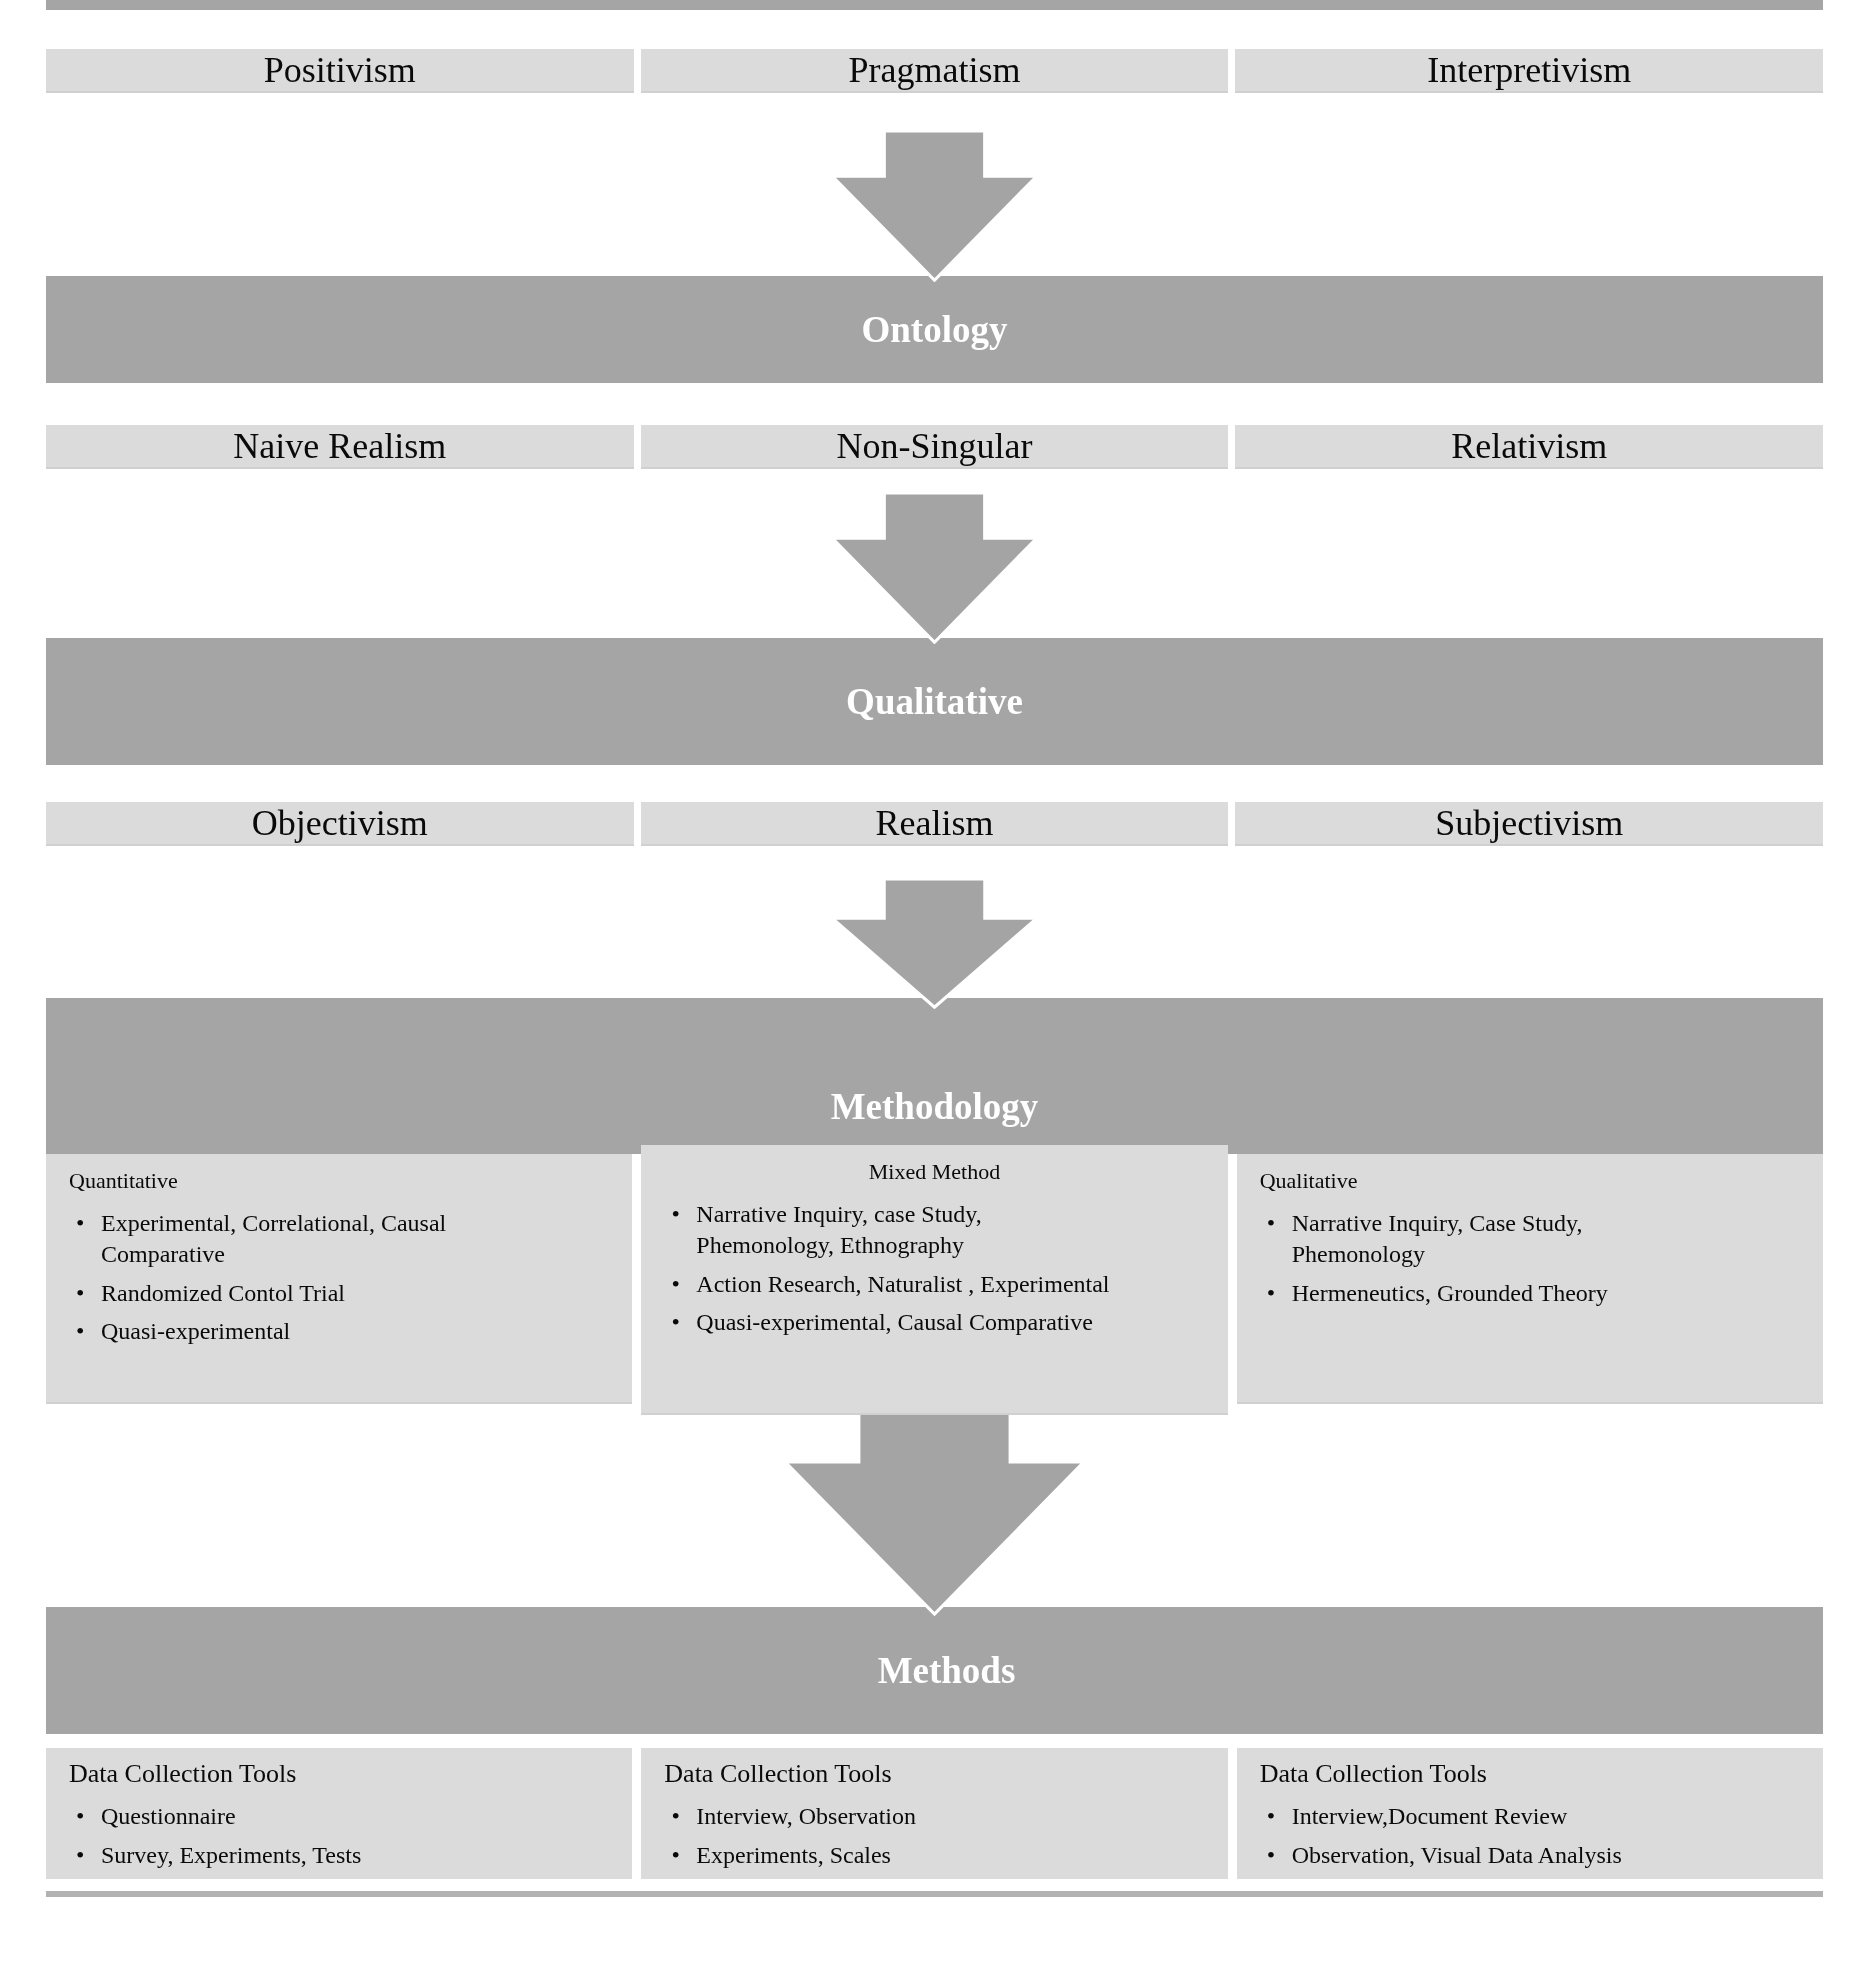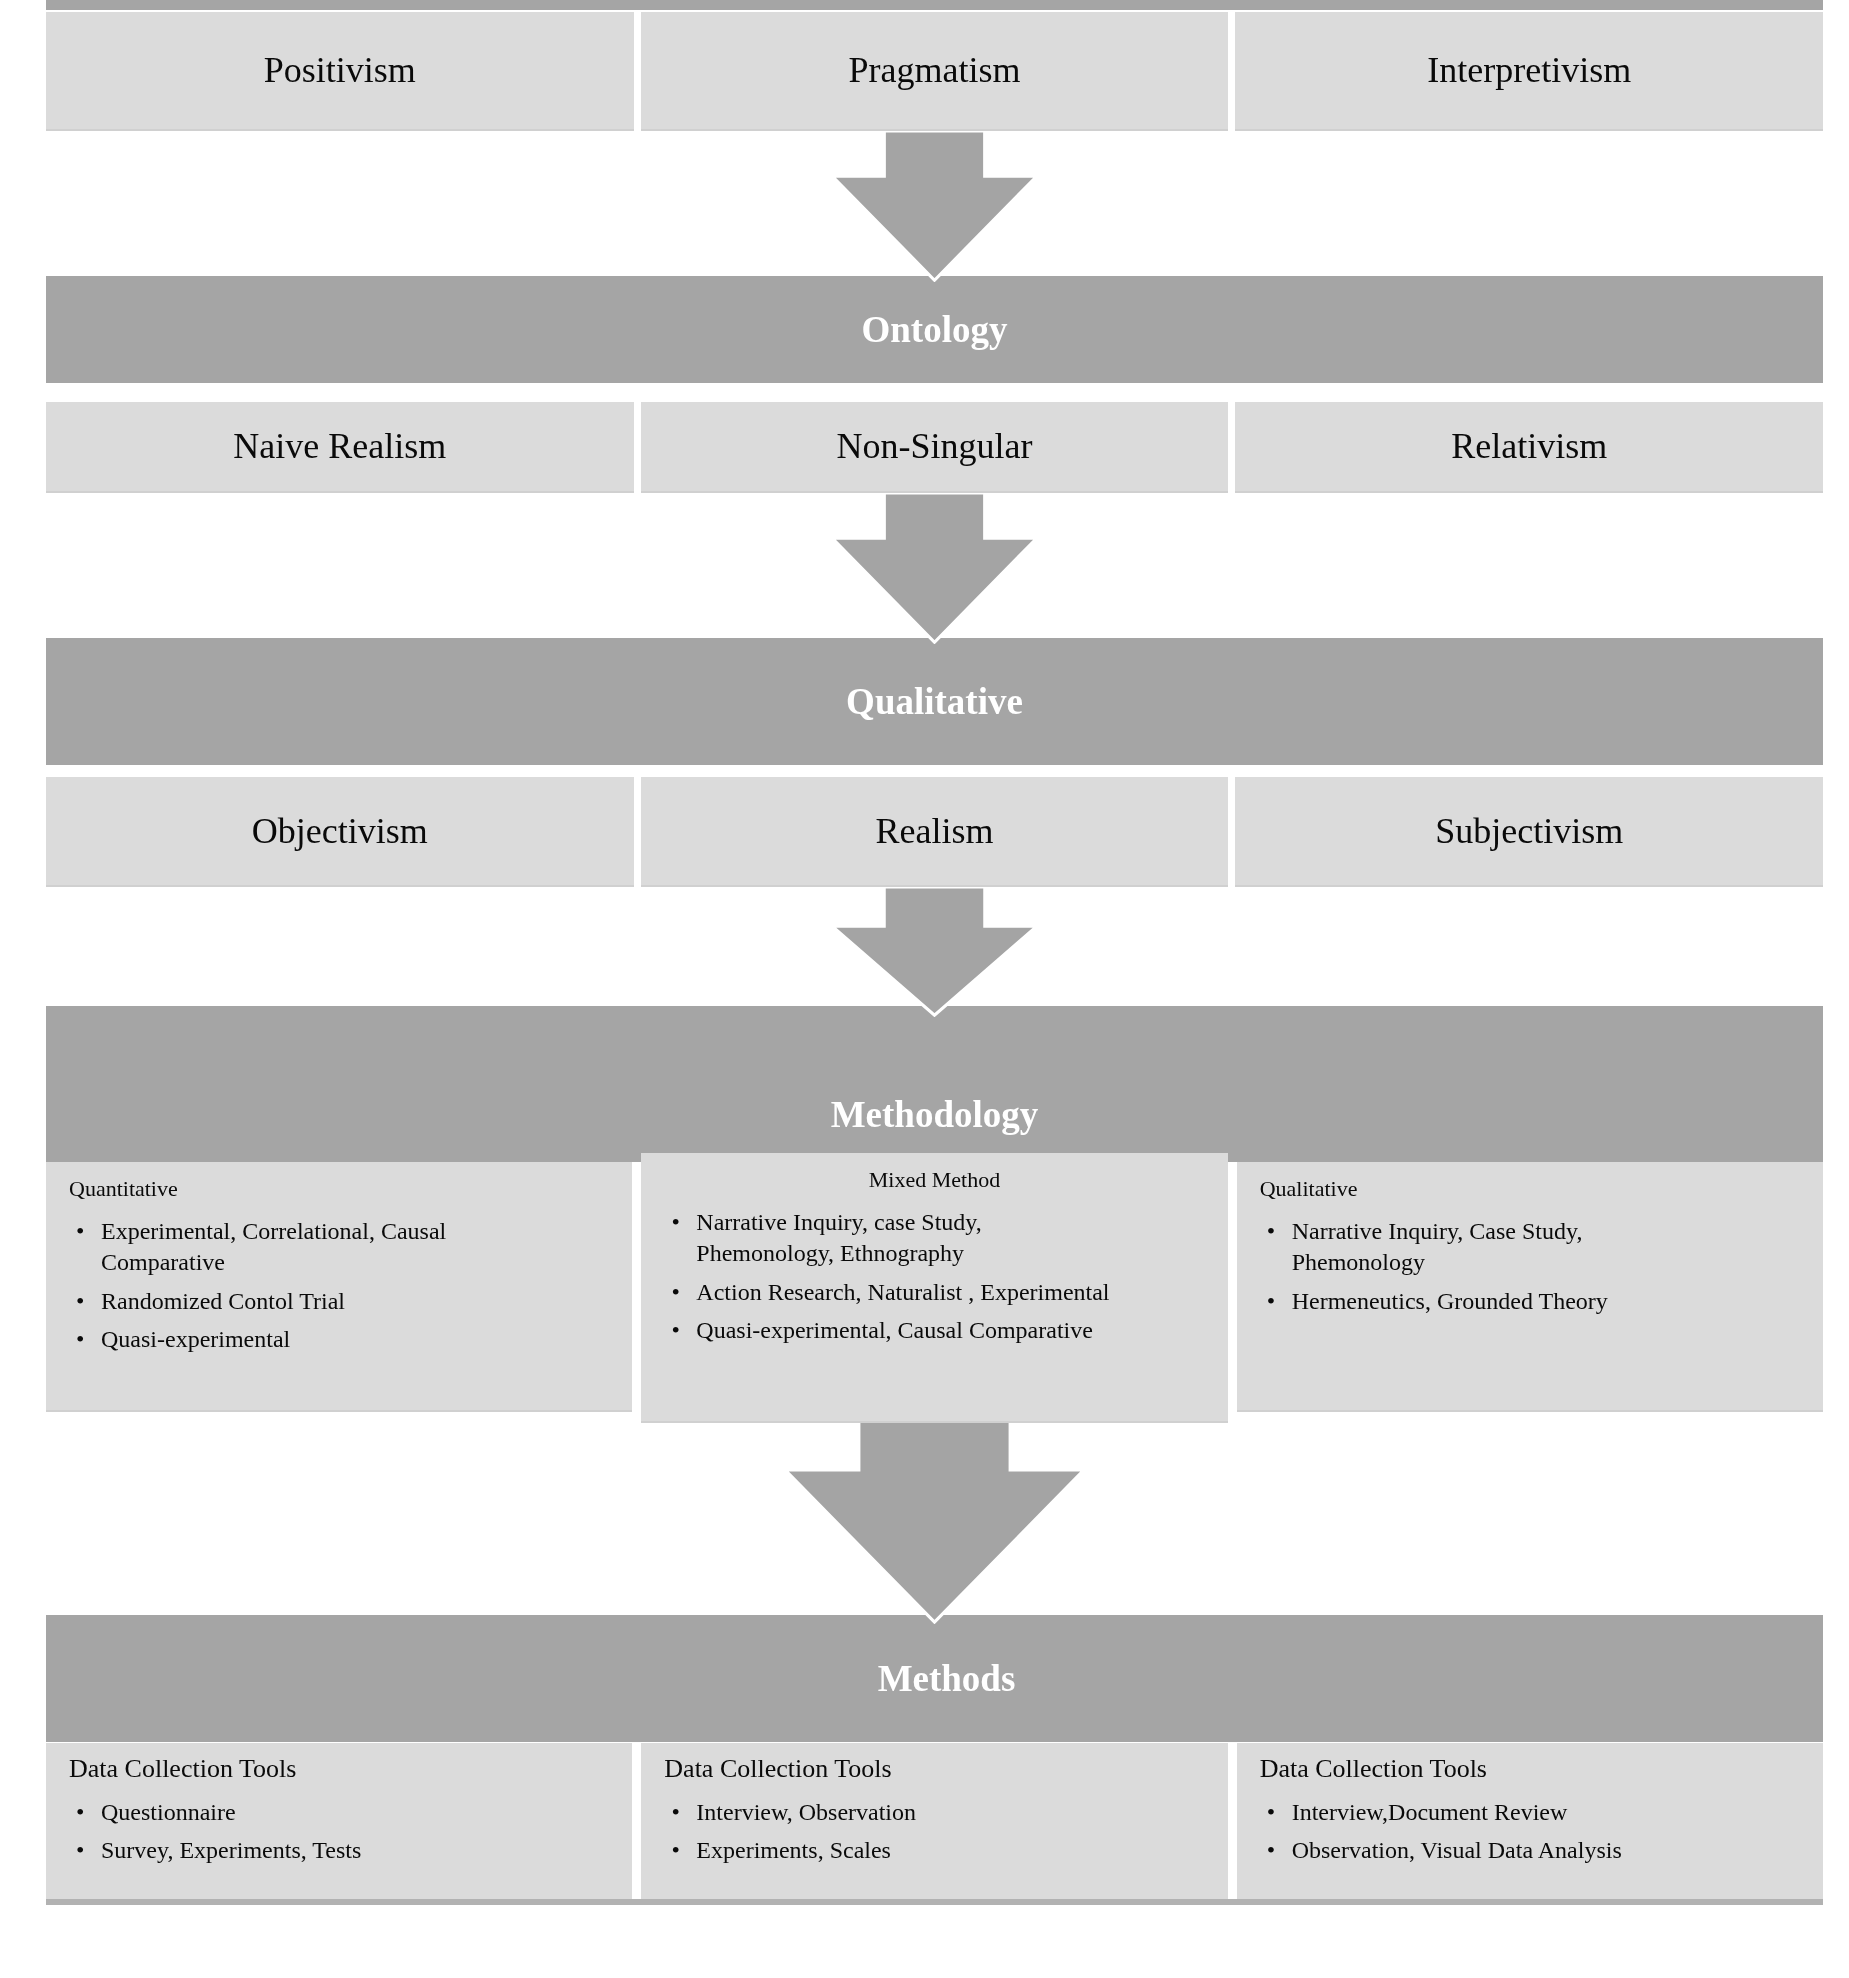--- a/index.html
+++ b/index.html
@@ -8,39 +8,39 @@
     background: #ffffff;
     font-family: "Liberation Serif", "DejaVu Serif", serif;
     color: #000000;
     overflow: hidden;
   }
   .canvas {
     position: relative;
     margin-left: 46px;
     width: 1777px;
   }
-  .band { position: relative; }
+  .band { position: relative; align-items: center; }
 
   
   .top-strip   { height: 9.8px; background: #a5a5a5; margin-bottom: 1.8px; }
   .bottom-strip{ height: 5.3px;  background: #b2b2b2; }
 
   
   .cell-row { display: flex; column-gap: 7.1px; }
   .cell {
     flex: 1 1 0;
     background: #dbdbdb;
     border-bottom: 2.7px solid #d0d0d0;
     display: flex; align-items: center; justify-content: center;
   }
   .row-label { font-size: 36px; color: #0a0a0a; }
 
   .row-paradigms { height: 119px; }
   .row-ontology  { height: 91px; margin-top: 19px; }
-  .row-epistem   { height: 110px; margin-top: 12px; }
+  .row-epistem   { height: 110px; margin-top: 4px; }
 
   
   .header-bar {
     background: #a5a5a5;
     display: flex; align-items: center; justify-content: center;
   }
   .header-title {
     color: #ffffff; font-weight: bold; font-size: 37px;
   }
   .bar-ontology     { height: 107px; }

